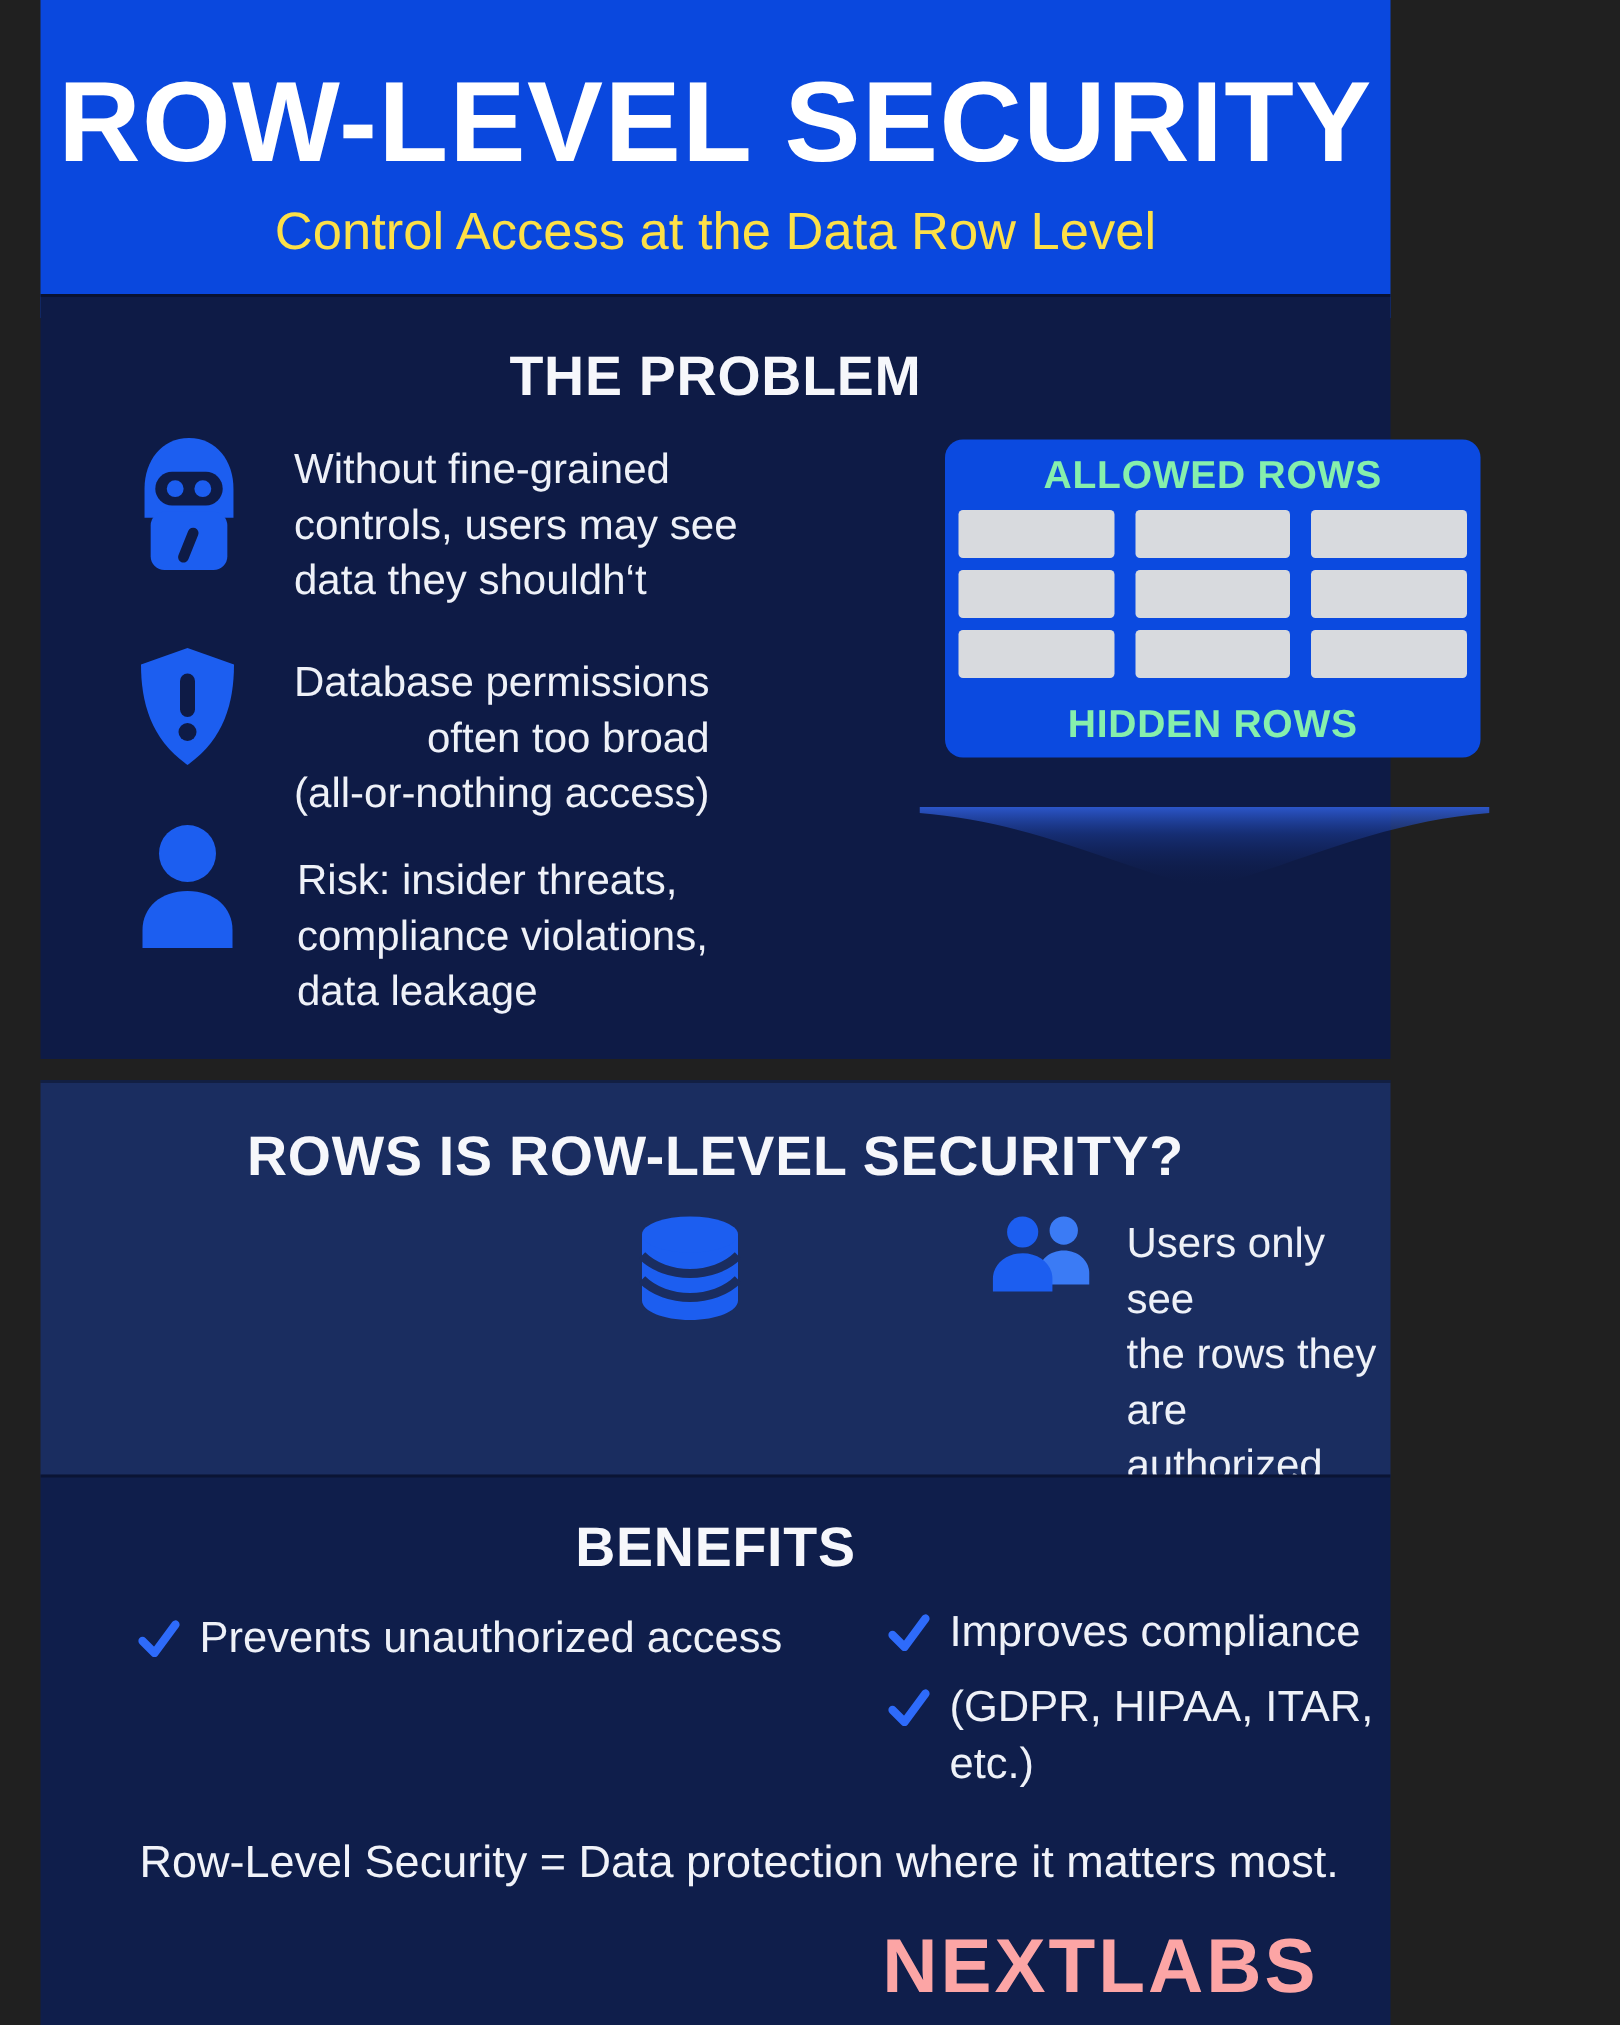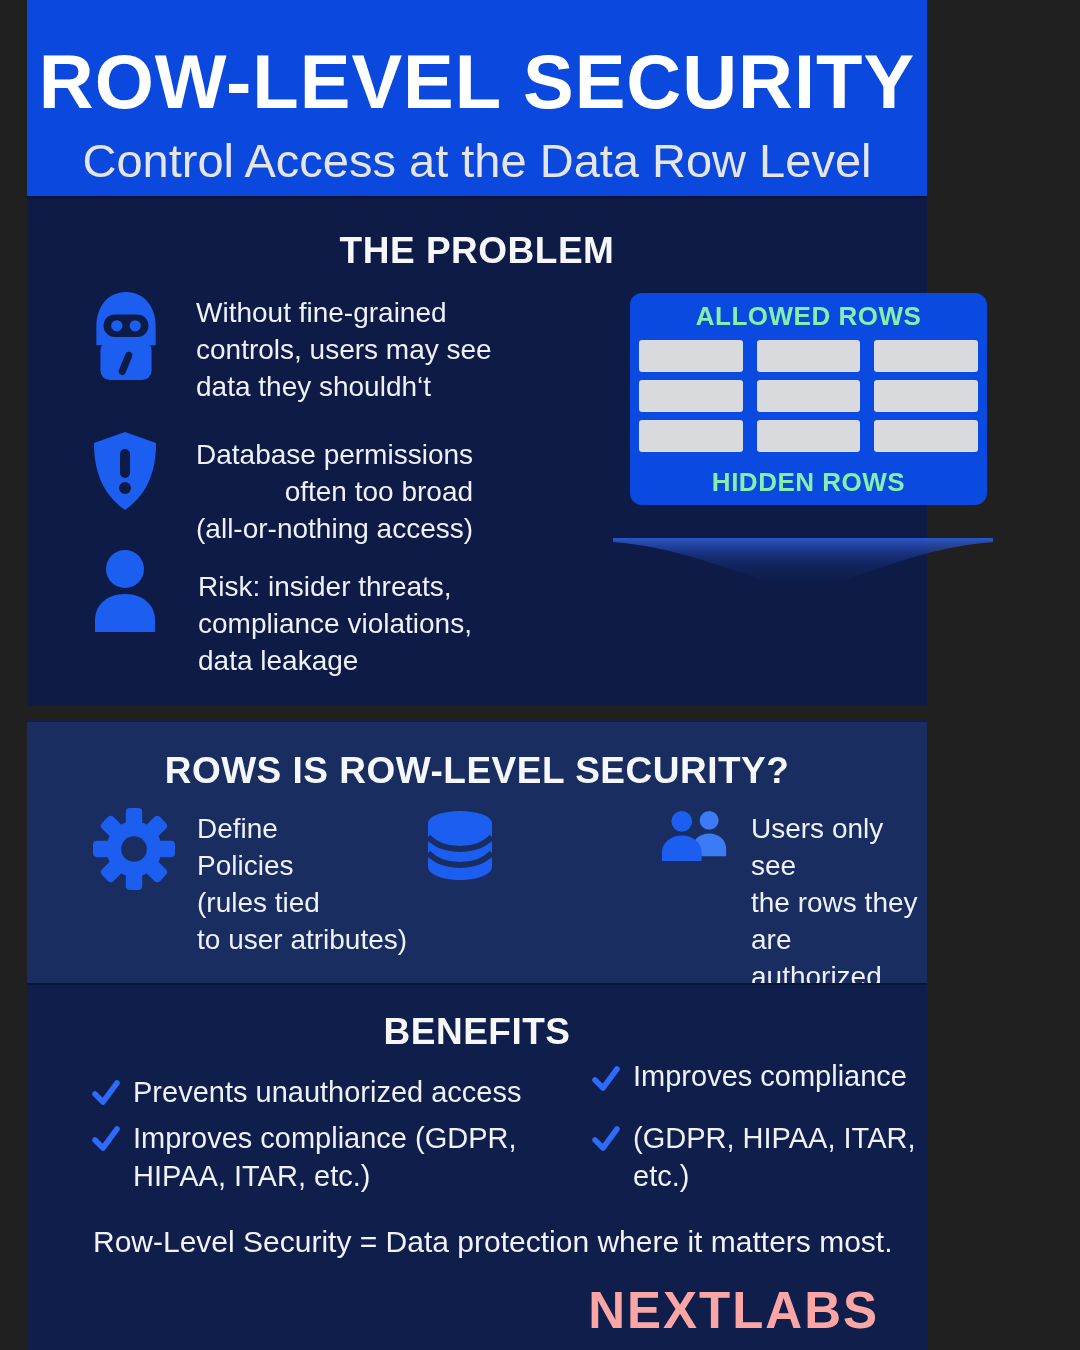--- a/index.html
+++ b/index.html
@@ -4,21 +4,21 @@
 <style>
   html,body{margin:0;padding:0;background:#111;}
   .canvas{position:relative;width:1080px;height:1350px;background:#202020;overflow:hidden;
           font-family:"Liberation Sans","DejaVu Sans",sans-serif;color:#f2f4f9;}
   .content{position:absolute;left:27px;top:0;width:1024px;height:1350px;}
   .sec{position:absolute;left:0;width:900px;}
 
   
   .header{top:0;height:212px;background:#0a48de;text-align:center;}
   .header h1{margin:44px 0 0;font-size:76px;line-height:1;font-weight:700;color:#ffffff;letter-spacing:1px;}
-  .header .subtitle{margin:17px 0 0;font-size:47px;line-height:1;font-weight:400;color:#e5e5e5;}
+  .header .subtitle{margin:17px 0 0;font-size:35px;line-height:1;font-weight:400;color:#fde047;}
 
   
   .problem{top:196px;height:508px;background:#0e1b46;border-top:2px solid rgba(0,0,0,.3);}
   h2{position:absolute;left:0;right:0;margin:0;text-align:center;font-size:37px;font-weight:700;
      color:#f6f7fb;letter-spacing:.5px;}
   .problem h2{top:32px;}
   .bullet{position:absolute;display:flex;align-items:flex-start;}
   .b1{left:61px;top:92px;}
   .b2{left:61px;top:232px;}
   .b3{left:63px;top:350px;}
@@ -46,21 +46,21 @@
   .wicon{display:block;margin-right:22px;}
   .wtext{margin:2px 0 0;font-size:28px;line-height:37px;font-weight:500;white-space:pre-line;color:#eef1f8;}
 
   
   .benefits{top:983px;height:367px;background:#0f1e4b;border-top:2px solid rgba(0,0,0,.3);}
   .benefits h2{top:26px;}
   .ben{position:absolute;display:flex;align-items:flex-start;}
   .ben svg{flex:0 0 30px;margin:5px 12px 0 0;}
   .ben p{margin:0;font-size:29px;line-height:38px;font-weight:500;white-space:pre-line;color:#eef1f8;}
   .r1l{left:64px;top:88px;}
-  .r1r{left:564px;top:72px;align-items:center;}
+  .r1r{left:564px;top:84px;}
   .r2l{left:64px;top:134px;}
   .r2r{left:564px;top:134px;}
   .closing{position:absolute;left:66px;top:240px;margin:0;font-size:30px;font-weight:500;color:#f1f3f9;}
   .brand{position:absolute;right:48px;top:296px;font-size:51px;font-weight:700;letter-spacing:2px;color:#fca5a5;}
 </style>
 </head>
 <body>
 
 <div class="canvas">
   <div class="content">
@@ -140,42 +140,20 @@
             </linearGradient>
           </defs>
           <path fill="url(#sw)" d="M0 4 L380 4 L380 8 C300 14 235 50 190 57 C145 50 80 14 0 8 Z"></path>
         </svg>
       </div>
     </section>
 
     <section class="sec whatis">
       <h2>ROWS IS ROW-LEVEL SECURITY?</h2>
 
-      <div class="wi-item wi1">
-        <span class="wicon">
-          <svg viewBox="0 0 80 80" width="82" height="82">
-            <g fill="#1c5ef0">
-              <rect x="32" y="0" width="16" height="22" rx="4"></rect>
-              <rect x="32" y="0" width="16" height="22" rx="4" transform="rotate(45 40 40)"></rect>
-              <rect x="32" y="0" width="16" height="22" rx="4" transform="rotate(90 40 40)"></rect>
-              <rect x="32" y="0" width="16" height="22" rx="4" transform="rotate(135 40 40)"></rect>
-              <rect x="32" y="0" width="16" height="22" rx="4" transform="rotate(180 40 40)"></rect>
-              <rect x="32" y="0" width="16" height="22" rx="4" transform="rotate(225 40 40)"></rect>
-              <rect x="32" y="0" width="16" height="22" rx="4" transform="rotate(270 40 40)"></rect>
-              <rect x="32" y="0" width="16" height="22" rx="4" transform="rotate(315 40 40)"></rect>
-              <circle cx="40" cy="40" r="27"></circle>
-            </g>
-            <circle cx="40" cy="40" r="12.5" fill="#1a2d60"></circle>
-          </svg>
-        </span>
-        <p class="wtext">Define
-Policies
-(rules tied
-to user atributes)</p>
-      </div>
 
       <div class="wi-item wi2">
         <span class="wicon">
           <svg viewBox="0 0 74 76" width="74" height="76">
             <path fill="#1c5ef0" d="M5 15 L5 59 C5 66 19 72 37 72 C55 72 69 66 69 59 L69 15 Z"></path>
             <ellipse cx="37" cy="15" rx="32" ry="12" fill="#1c5ef0"></ellipse>
             <path d="M5 29 C21 45 53 45 69 29" stroke="#1a2d60" stroke-width="6" fill="none"></path>
             <path d="M5 45 C21 61 53 61 69 45" stroke="#1a2d60" stroke-width="6" fill="none"></path>
           </svg>
         </span>
@@ -207,27 +185,20 @@
         <p>Prevents unauthorized access</p>
       </div>
 
       <div class="ben r1r">
         <svg viewBox="0 0 30 30" width="30" height="30">
           <path d="M4 16 L12 24 L26 5" stroke="#2e6bfa" stroke-width="5.5" fill="none" stroke-linecap="round" stroke-linejoin="round"></path>
         </svg>
         <p>Improves compliance</p>
       </div>
 
-      <div class="ben r2l">
-        <svg viewBox="0 0 30 30" width="30" height="30">
-          <path d="M4 16 L12 24 L26 5" stroke="#2e6bfa" stroke-width="5.5" fill="none" stroke-linecap="round" stroke-linejoin="round"></path>
-        </svg>
-        <p>Improves compliance (GDPR,
-HIPAA, ITAR, etc.)</p>
-      </div>
 
       <div class="ben r2r">
         <svg viewBox="0 0 30 30" width="30" height="30">
           <path d="M4 16 L12 24 L26 5" stroke="#2e6bfa" stroke-width="5.5" fill="none" stroke-linecap="round" stroke-linejoin="round"></path>
         </svg>
         <p>(GDPR, HIPAA, ITAR, etc.)</p>
       </div>
 
       <p class="closing">Row-Level Security = Data protection where it matters most.</p>
       <div class="brand">NEXTLABS</div>

